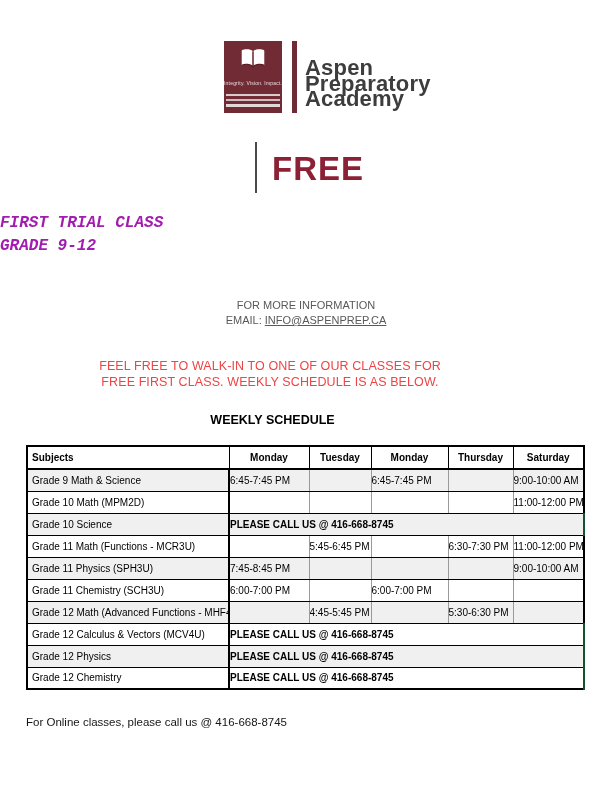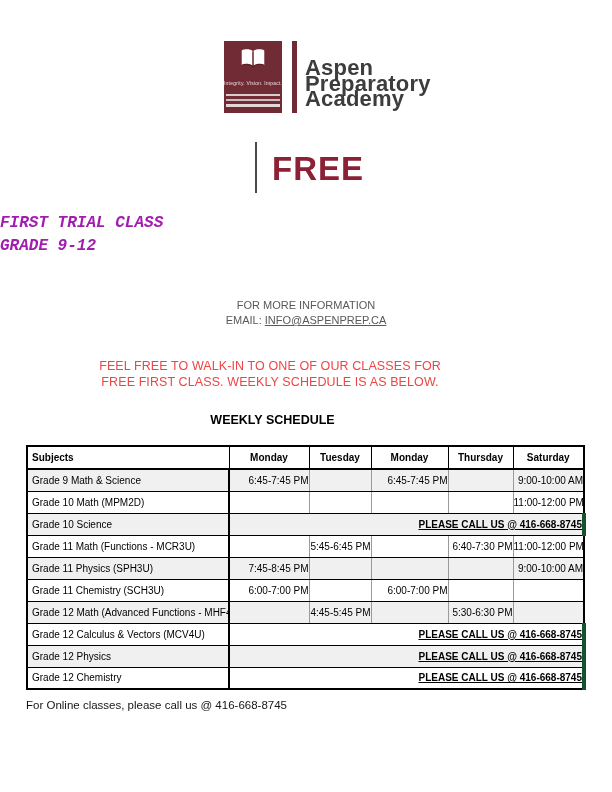--- a/index.html
+++ b/index.html
@@ -67,30 +67,30 @@
   table.schedule tbody tr:nth-child(odd){background:#f0f0f0;}
   th{
     border:1px solid #000;border-bottom:2px solid #000;
     font-size:10px;font-weight:bold;text-align:center;padding:0;
     background:#fff;
   }
   th.subjects-col{text-align:left;padding-left:4px;}
   td{
     border-top:1px solid #000;border-bottom:1px solid #000;
     border-left:1px solid #9a9a9a;border-right:1px solid #9a9a9a;
-    padding:0;text-align:right;white-space:nowrap;overflow:hidden;
+    padding:0;text-align:left;white-space:nowrap;overflow:hidden;
   }
   td.subject{
     text-align:left;padding-left:4px;
     border-left:2px solid #000;border-right:2px solid #000;
   }
-  td.call-note{font-weight:bold;border-right:4px solid #14532d;text-decoration:underline;}
+  td.call-note{font-weight:bold;border-right:2px solid #14532d;}
   td.time{}
   .footer-note{
-    position:absolute;left:26px;top:699px;font-size:11.5px;color:#161616;
+    position:absolute;left:26px;top:716px;font-size:11.5px;color:#161616;
   }
 </style>
 </head>
 <body>
 
 <div class="page">
 
   <div class="logo-square">
     <svg class="book-icon" viewBox="0 0 36 28">
       <path d="M18 4 C14.5 1 7.5 1 3.5 3 L3.5 22 C8 20 14.5 20.5 18 24 C21.5 20.5 28 20 32.5 22 L32.5 3 C28.5 1 21.5 1 18 4 Z" fill="#ffffff"></path>
@@ -165,21 +165,21 @@
         </tr>
         <tr>
           <td class="subject">Grade 10 Science</td>
           <td colspan="5" class="call-note">PLEASE CALL US @ 416-668-8745</td>
         </tr>
         <tr>
           <td class="subject">Grade 11 Math (Functions - MCR3U)</td>
           <td class="time"></td>
           <td class="time">5:45-6:45 PM</td>
           <td class="time"></td>
-          <td class="time">6:40-7:30 PM</td>
+          <td class="time">6:30-7:30 PM</td>
           <td class="time">11:00-12:00 PM</td>
         </tr>
         <tr>
           <td class="subject">Grade 11 Physics (SPH3U)</td>
           <td class="time">7:45-8:45 PM</td>
           <td class="time"></td>
           <td class="time"></td>
           <td class="time"></td>
           <td class="time">9:00-10:00 AM</td>
         </tr>

